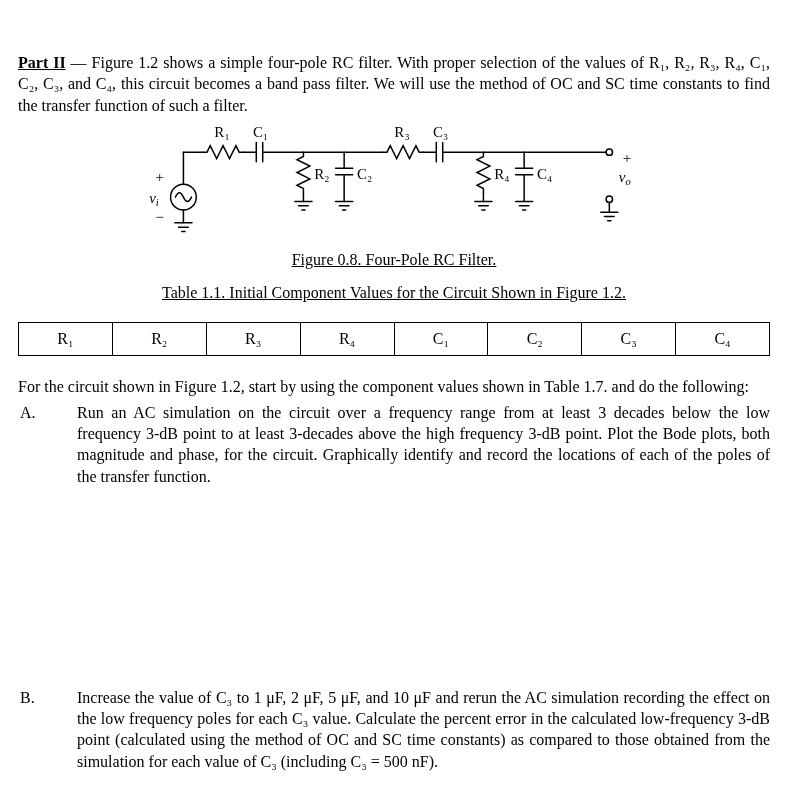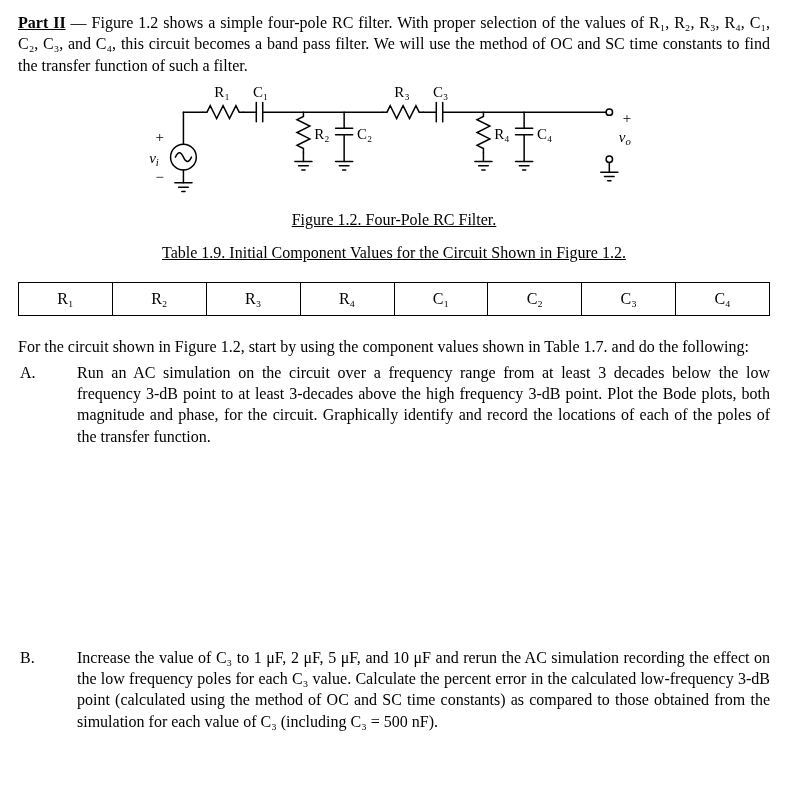--- a/index.html
+++ b/index.html
@@ -11,21 +11,21 @@
   body {
     width: 788px;
     height: 808px;
     box-sizing: border-box;
     padding: 12px 18px 10px 18px;
     font-family: "Liberation Serif", "DejaVu Serif", "DejaVu Sans", serif;
     font-size: 16px;
     line-height: 1.33;
   }
   p { margin: 0; }
-  .intro { text-align: justify; }
+  .intro { text-align: justify; margin-top: 40px; }
   .part-label {
     font-weight: bold;
     text-decoration: underline;
   }
   .circuit-wrap {
     text-align: center;
     margin-top: 4px;
   }
   svg.circuit { display: inline-block; }
   svg.circuit text {
@@ -176,23 +176,23 @@
     <g>
       <line x1="427.5" y1="86" x2="443.5" y2="86"></line>
       <line x1="431" y1="90" x2="440" y2="90"></line>
       <line x1="434" y1="94" x2="437" y2="94"></line>
     </g>
     <text x="452" y="40" text-anchor="middle" stroke="none">+</text>
     <text x="450" y="58" text-anchor="middle" font-style="italic" stroke="none"><tspan>v</tspan><tspan dy="3" font-size="10">o</tspan></text>
   </svg>
 </div>
 
-<p class="caption"><span>Figure 1.2.  Four-Pole RC Filter.</span></p>
-
-<p class="caption table-caption"><span>Table 1.9.  Initial Component Values for the Circuit Shown in Figure 1.2.</span></p>
+<p class="caption"><span>Figure 0.8.  Four-Pole RC Filter.</span></p>
+
+<p class="caption table-caption"><span>Table 1.1.  Initial Component Values for the Circuit Shown in Figure 1.2.</span></p>
 
 <table class="values">
   <tbody>
       <tr>
     <th>R₁</th>
     <th>R₂</th>
     <th>R₃</th>
     <th>R₄</th>
     <th>C₁</th>
     <th>C₂</th>

